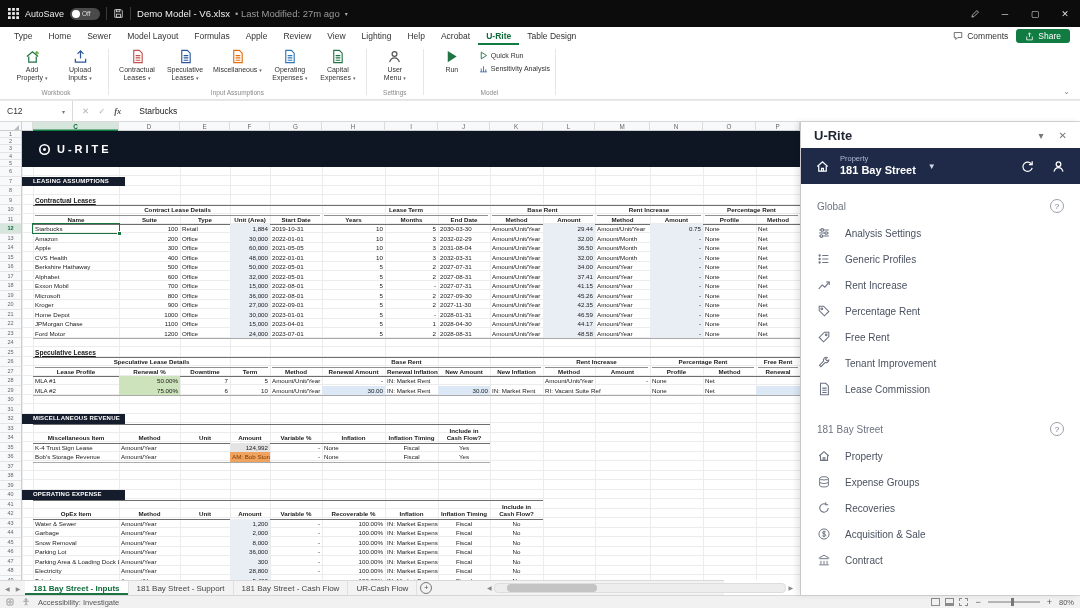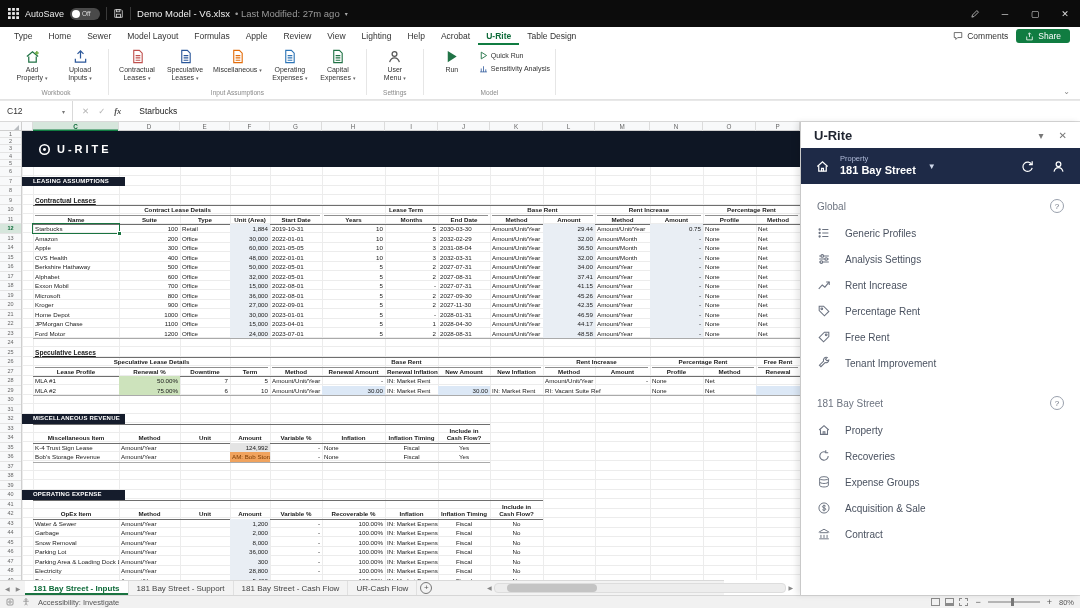--- a/index.html
+++ b/index.html
@@ -848,42 +848,42 @@
       </div>
       <div id="panel-body">
           <div class="psec">
             <div class="pseclabel">
               <span>Global</span>
               <span class="phelp">?</span>
             </div>
             <div class="pitem">
               <span class="ico">
                 <svg viewBox="0 0 16 16" fill="none" stroke="#6b7280" stroke-width="1.2">
+                  <path d="M2.5 4.5h11M2.5 8h11M2.5 11.5h11"></path>
+                  <circle cx="6" cy="4.5" r="1.5" fill="#fff"></circle>
+                  <circle cx="10.5" cy="8" r="1.5" fill="#fff"></circle>
+                  <circle cx="5" cy="11.5" r="1.5" fill="#fff"></circle>
+                </svg>
+              </span>
+              <span class="pitemlabel">Analysis Settings</span>
+            </div>
+            <div class="pitem">
+              <span class="ico">
+                <svg viewBox="0 0 16 16" fill="none" stroke="#6b7280" stroke-width="1.2">
                   <circle cx="3" cy="4" r=".7" fill="#6b7280"></circle>
                   <circle cx="3" cy="8" r=".7" fill="#6b7280"></circle>
                   <circle cx="3" cy="12" r=".7" fill="#6b7280"></circle>
                   <path d="M6 4h7M6 8h7M6 12h7"></path>
                 </svg>
               </span>
               <span class="pitemlabel">Generic Profiles</span>
             </div>
             <div class="pitem">
               <span class="ico">
                 <svg viewBox="0 0 16 16" fill="none" stroke="#6b7280" stroke-width="1.2">
-                  <path d="M2.5 4.5h11M2.5 8h11M2.5 11.5h11"></path>
-                  <circle cx="6" cy="4.5" r="1.5" fill="#fff"></circle>
-                  <circle cx="10.5" cy="8" r="1.5" fill="#fff"></circle>
-                  <circle cx="5" cy="11.5" r="1.5" fill="#fff"></circle>
-                </svg>
-              </span>
-              <span class="pitemlabel">Analysis Settings</span>
-            </div>
-            <div class="pitem">
-              <span class="ico">
-                <svg viewBox="0 0 16 16" fill="none" stroke="#6b7280" stroke-width="1.2">
                   <path d="M2 12.5l4-4.5 3 2.5 5-6"></path>
                   <path d="M10.5 4.5H14V8"></path>
                 </svg>
               </span>
               <span class="pitemlabel">Rent Increase</span>
             </div>
             <div class="pitem">
               <span class="ico">
                 <svg viewBox="0 0 16 16" fill="none" stroke="#6b7280" stroke-width="1.2">
                   <path d="M2.5 2.5h5l6 6-5 5-6-6z"></path>
@@ -901,55 +901,64 @@
               </span>
               <span class="pitemlabel">Free Rent</span>
             </div>
             <div class="pitem">
               <span class="ico">
                 <svg viewBox="0 0 16 16" fill="none" stroke="#6b7280" stroke-width="1.2">
                   <path d="M13.5 4.5a3.2 3.2 0 0 1-4.3 3l-4.7 4.7-1.7-1.7 4.7-4.7a3.2 3.2 0 0 1 4.2-4.1l-2 2 1.6 1.6z"></path>
                 </svg>
               </span>
               <span class="pitemlabel">Tenant Improvement</span>
+            </div>
+            <div class="pitem">
+              <span class="ico">
+                <svg viewBox="0 0 16 16" fill="none" stroke="#6b7280" stroke-width="1.2">
+                  <path d="M4 1.5h6l3 3v10H4z"></path>
+                  <path d="M6 7h5M6 9.5h5M6 12h5"></path>
+                </svg>
+              </span>
+              <span class="pitemlabel">Lease Commission</span>
             </div>
           </div>
           <div class="psec">
             <div class="pseclabel">
               <span>181 Bay Street</span>
               <span class="phelp">?</span>
             </div>
             <div class="pitem">
               <span class="ico">
                 <svg viewBox="0 0 16 16" fill="none" stroke="#6b7280" stroke-width="1.2">
                   <path d="M2.5 8L8 3l5.5 5"></path>
                   <path d="M4 7.5V13h8V7.5"></path>
                   <path d="M7 13v-3h2v3"></path>
                 </svg>
               </span>
               <span class="pitemlabel">Property</span>
             </div>
             <div class="pitem">
               <span class="ico">
-                <svg viewBox="0 0 16 16" fill="none" stroke="#6b7280" stroke-width="1.2">
-                  <path d="M12.8 8A4.8 4.8 0 1 1 10 3.6"></path>
-                  <path d="M10 1.4v2.8h2.8"></path>
-                </svg>
-              </span>
-              <span class="pitemlabel">Recoveries</span>
-            </div>
-            <div class="pitem">
-              <span class="ico">
                 <svg viewBox="0 0 16 16" fill="none" stroke="#6b7280" stroke-width="1.1">
                   <ellipse cx="8" cy="3.8" rx="5" ry="1.9"></ellipse>
                   <path d="M3 3.8v4c0 1 2.2 1.9 5 1.9s5-.9 5-1.9v-4"></path>
                   <path d="M3 7.8v4c0 1 2.2 1.9 5 1.9s5-.9 5-1.9v-4"></path>
                 </svg>
               </span>
               <span class="pitemlabel">Expense Groups</span>
+            </div>
+            <div class="pitem">
+              <span class="ico">
+                <svg viewBox="0 0 16 16" fill="none" stroke="#6b7280" stroke-width="1.2">
+                  <path d="M12.8 8A4.8 4.8 0 1 1 10 3.6"></path>
+                  <path d="M10 1.4v2.8h2.8"></path>
+                </svg>
+              </span>
+              <span class="pitemlabel">Recoveries</span>
             </div>
             <div class="pitem">
               <span class="ico">
                 <svg viewBox="0 0 16 16" fill="none" stroke="#6b7280" stroke-width="1.1">
                   <circle cx="8" cy="8" r="5.8"></circle>
                   <path d="M10 5.9c-.6-.9-3.8-1-3.8.6 0 1.9 3.9.9 3.9 2.9 0 1.5-3.2 1.6-4 .5M8 4.2v7.6"></path>
                 </svg>
               </span>
               <span class="pitemlabel">Acquisition &amp; Sale</span>
             </div>

